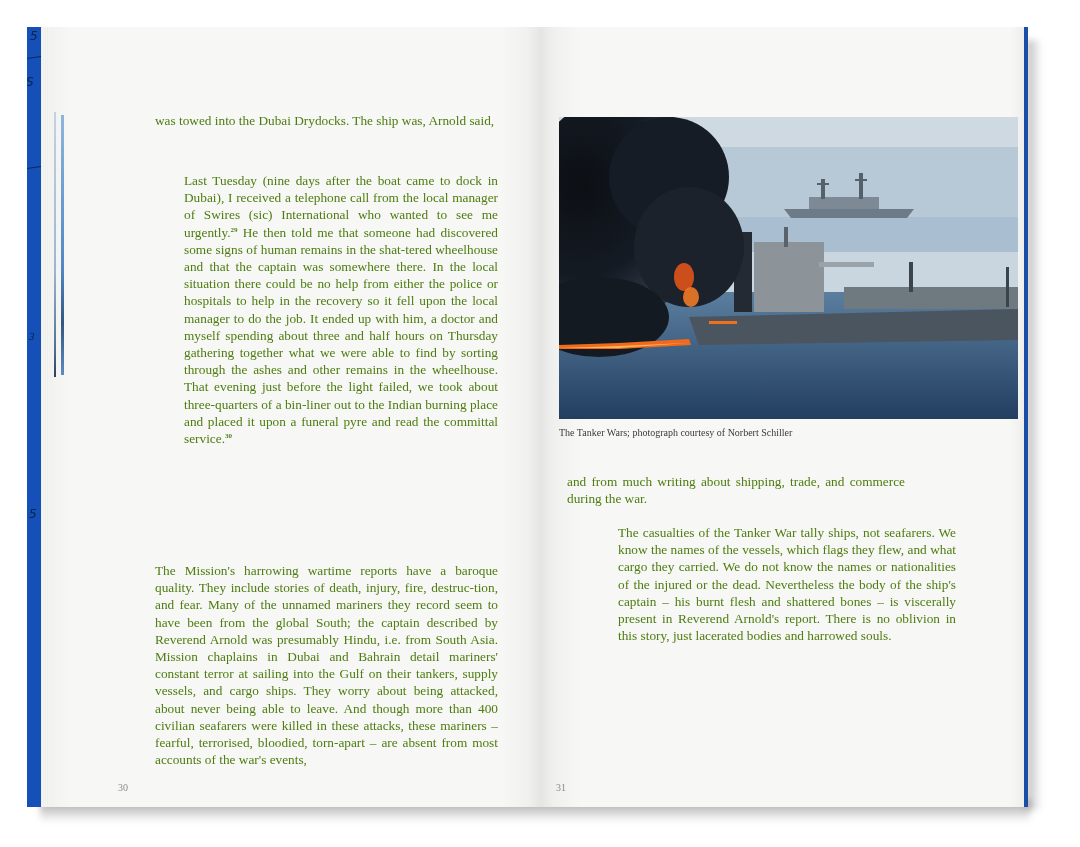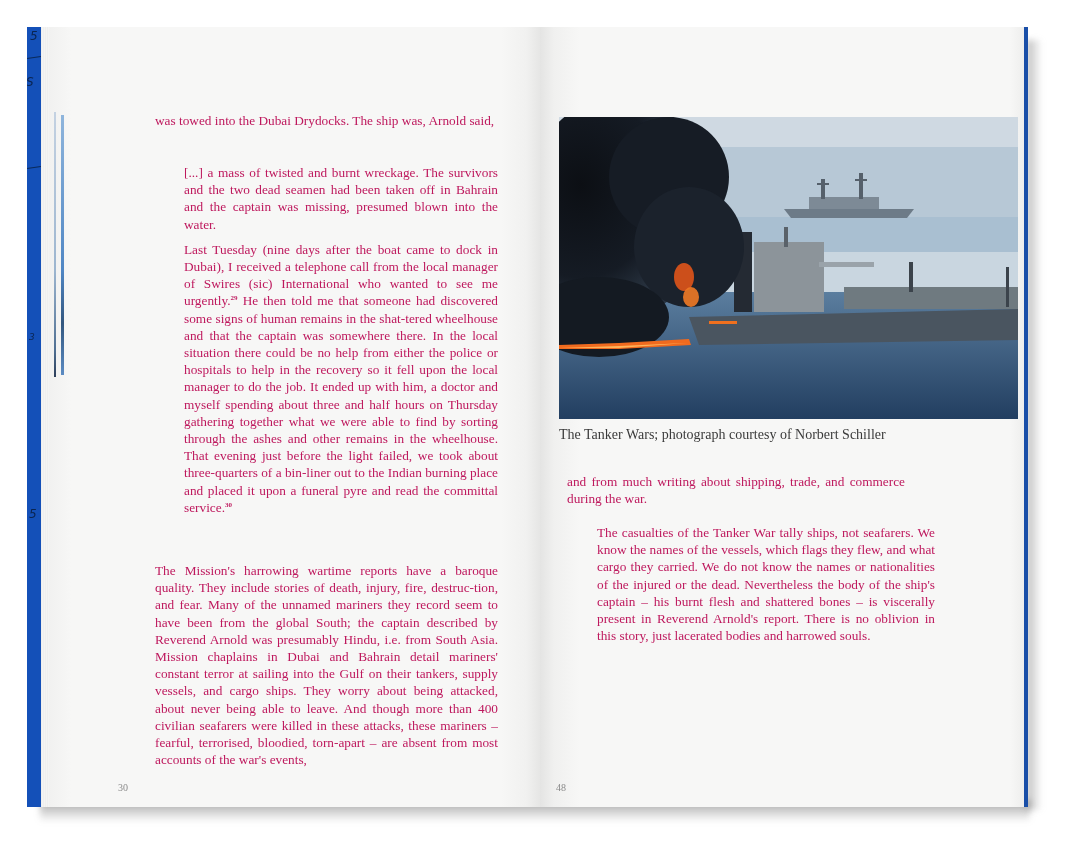--- a/index.html
+++ b/index.html
@@ -39,31 +39,31 @@
       background: linear-gradient(to right, #e4e4e3 0px, #f0f0ef 14px, #f7f7f6 40px, #f7f7f6 470px, #eeeeed 484px);
     }
     .page-edge-lines {
       position: absolute; left: 41px; top: 27px; width: 8px; height: 780px;
       background: repeating-linear-gradient(to right, #ececeb 0px, #f7f7f6 2px);
     }
     .bleed-strip {
       position: absolute; width: 3px; background: linear-gradient(to bottom, #8fb5dc 0%, #4f86c4 60%, #33577f 80%, #5b8bc3 100%);
     }
     .text {
-      position: absolute; color: #be185d; font-size: 13.3px; line-height: 17.2px; text-align: justify;
+      position: absolute; color: #4d7c0f; font-size: 13.3px; line-height: 17.2px; text-align: justify;
       hyphens: manual;
     }
     .text p { margin: 0; }
     .text sup { font-size: 7px; line-height: 0; vertical-align: 5px; font-weight: bold; }
     .photo {
       position: absolute; left: 559px; top: 117px; width: 459px; height: 302px; overflow: hidden;
       background: linear-gradient(to bottom, #d6dde3 0%, #c1cfda 18%, #9fb6c8 30%, #adc3d3 45%, #6f8fa9 60%, #34557a 75%, #2a4869 100%);
     }
     .caption {
-      position: absolute; left: 559px; top: 427px; font-size: 14px; color: #3a3a3a;
+      position: absolute; left: 559px; top: 427px; font-size: 10px; color: #3a3a3a;
     }
     .folio { position: absolute; font-size: 10px; color: #8a8a8a; }
   </style>
 </head>
 <body>
 
 <div class="shadow"></div>
 <div class="shadow-right"></div>
 
 <div class="cover-left">
@@ -81,21 +81,20 @@
 <div class="page-edge-lines"></div>
 
 <div class="bleed-strip" style="left:54px;top:112px;height:265px;width:2px;background:linear-gradient(to bottom,#c4d2e2,#9cb5cf 60%,#4f6f92 90%,#2d3f5a);"></div>
 <div class="bleed-strip" style="left:61px;top:115px;height:260px;"></div>
 
 <div class="text" style="left:155px;top:112px;width:343px;">
   <p>was towed into the Dubai Drydocks. The ship was, Arnold said,</p>
 </div>
 
 <div class="text" style="left:184px;top:164px;width:314px;">
-  <p>[...] a mass of twisted and burnt wreckage. The survivors and the two dead seamen had been taken off in Bahrain and the captain was missing, presumed blown into the water.</p>
   <p style="margin-top:8px;"><span>Last Tuesday (nine days after the boat came to dock in Dubai), I received a telephone call from the local manager of Swires (sic) International who wanted to see me urgently.</span><sup>29</sup><span> He then told me that someone had discovered some signs of human remains in the shat-tered wheelhouse and that the captain was somewhere there. In the local situation there could be no help from either the police or hospitals to help in the recovery so it fell upon the local manager to do the job. It ended up with him, a doctor and myself spending about three and half hours on Thursday gathering together what we were able to find by sorting through the ashes and other remains in the wheelhouse. That evening just before the light failed, we took about three-quarters of a bin-liner out to the Indian burning place and placed it upon a funeral pyre and read the committal service.</span><sup>30</sup></p>
 </div>
 
 <div class="text" style="left:155px;top:562px;width:343px;">
   <p>The Mission's harrowing wartime reports have a baroque quality. They include stories of death, injury, fire, destruc-tion, and fear. Many of the unnamed mariners they record seem to have been from the global South; the captain described by Reverend Arnold was presumably Hindu, i.e. from South Asia. Mission chaplains in Dubai and Bahrain detail mariners' constant terror at sailing into the Gulf on their tankers, supply vessels, and cargo ships. They worry about being attacked, about never being able to leave. And though more than 400 civilian seafarers were killed in these attacks, these mariners – fearful, terrorised, bloodied, torn-apart – are absent from most accounts of the war's events,</p>
 </div>
 
 <div class="folio" style="left:118px;top:782px;">30</div>
 
 <div class="photo">
@@ -143,17 +142,17 @@
     <polygon points="0,232 0,228 60,226 130,222 132,228 60,232" fill="#f06a1e"></polygon>
     <polygon points="0,231 60,229 128,226 60,231" fill="#ffb45a"></polygon>
     <rect x="150" y="204" width="28" height="3" fill="#f0701e"></rect>
   </svg>
 </div>
 <div class="caption">The Tanker Wars; photograph courtesy of Norbert Schiller</div>
 
 <div class="text" style="left:567px;top:473px;width:338px;">
   <p>and from much writing about shipping, trade, and commerce during the war.</p>
 </div>
-<div class="text" style="left:597px;top:524px;width:338px;">
+<div class="text" style="left:618px;top:524px;width:338px;">
   <p>The casualties of the Tanker War tally ships, not seafarers. We know the names of the vessels, which flags they flew, and what cargo they carried. We do not know the names or nationalities of the injured or the dead. Nevertheless the body of the ship's captain – his burnt flesh and shattered bones – is viscerally present in Reverend Arnold's report. There is no oblivion in this story, just lacerated bodies and harrowed souls.</p>
 </div>
 
-<div class="folio" style="left:556px;top:782px;">48</div>
+<div class="folio" style="left:556px;top:782px;">31</div>
 
 </body></html>

